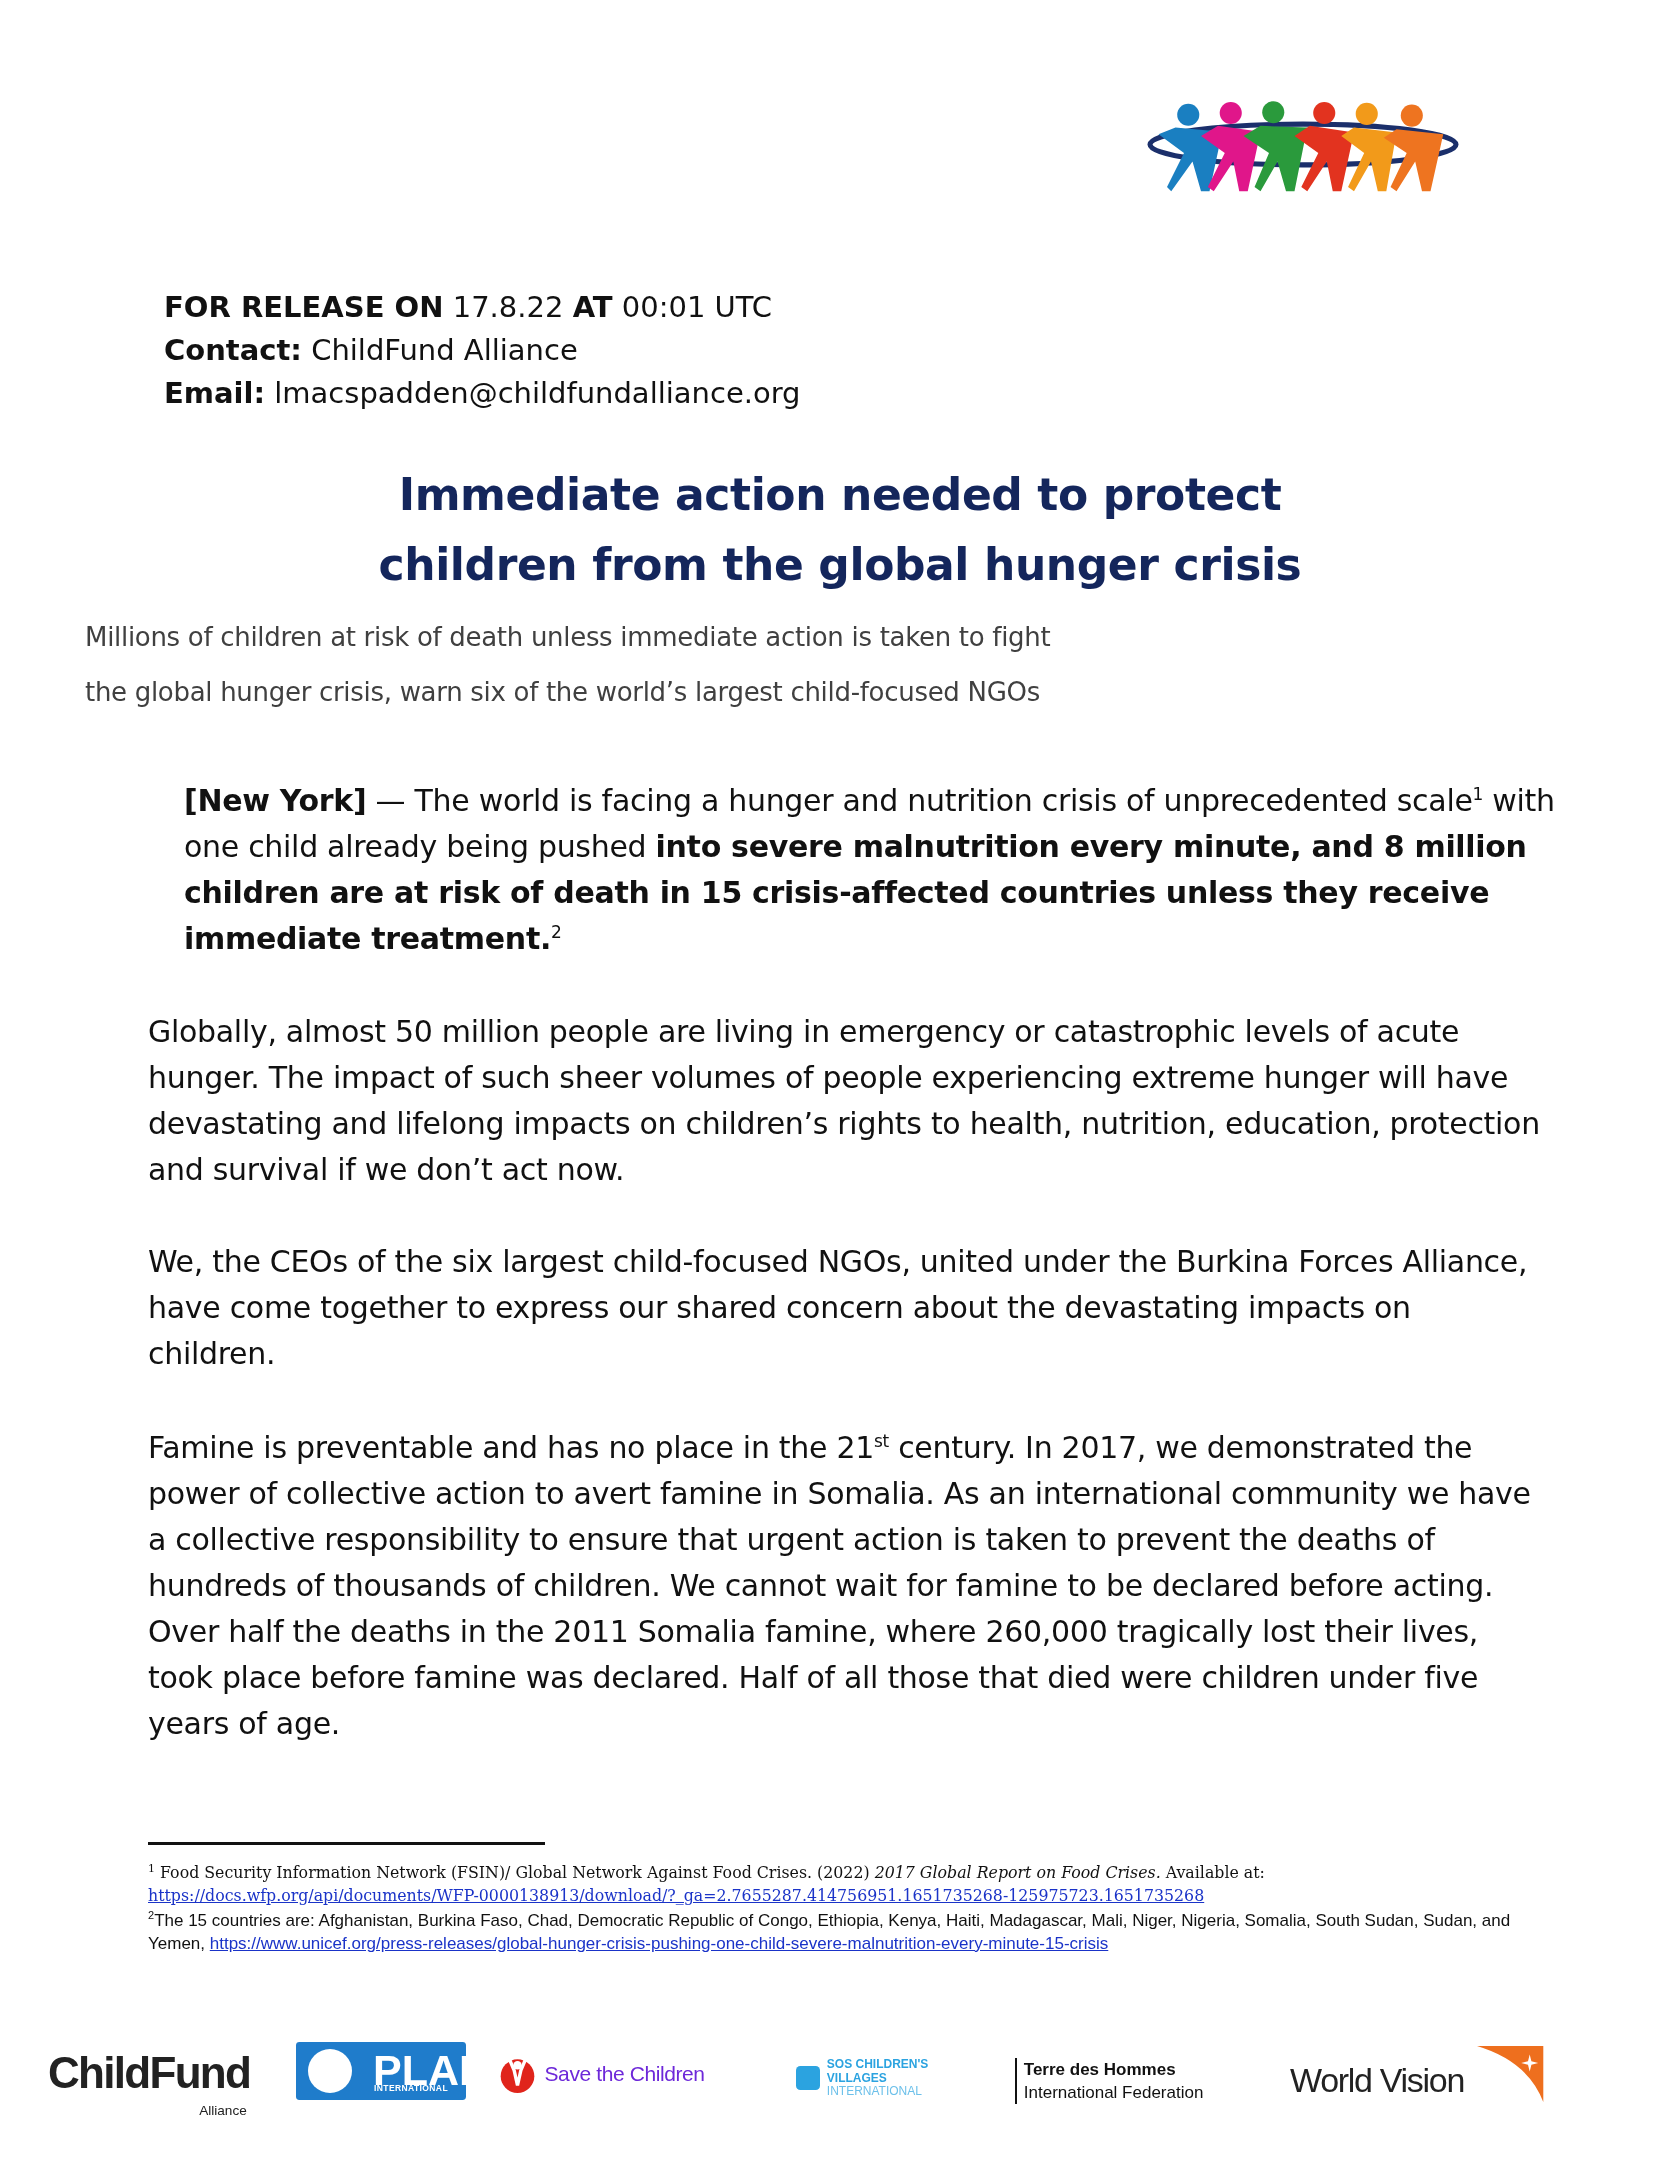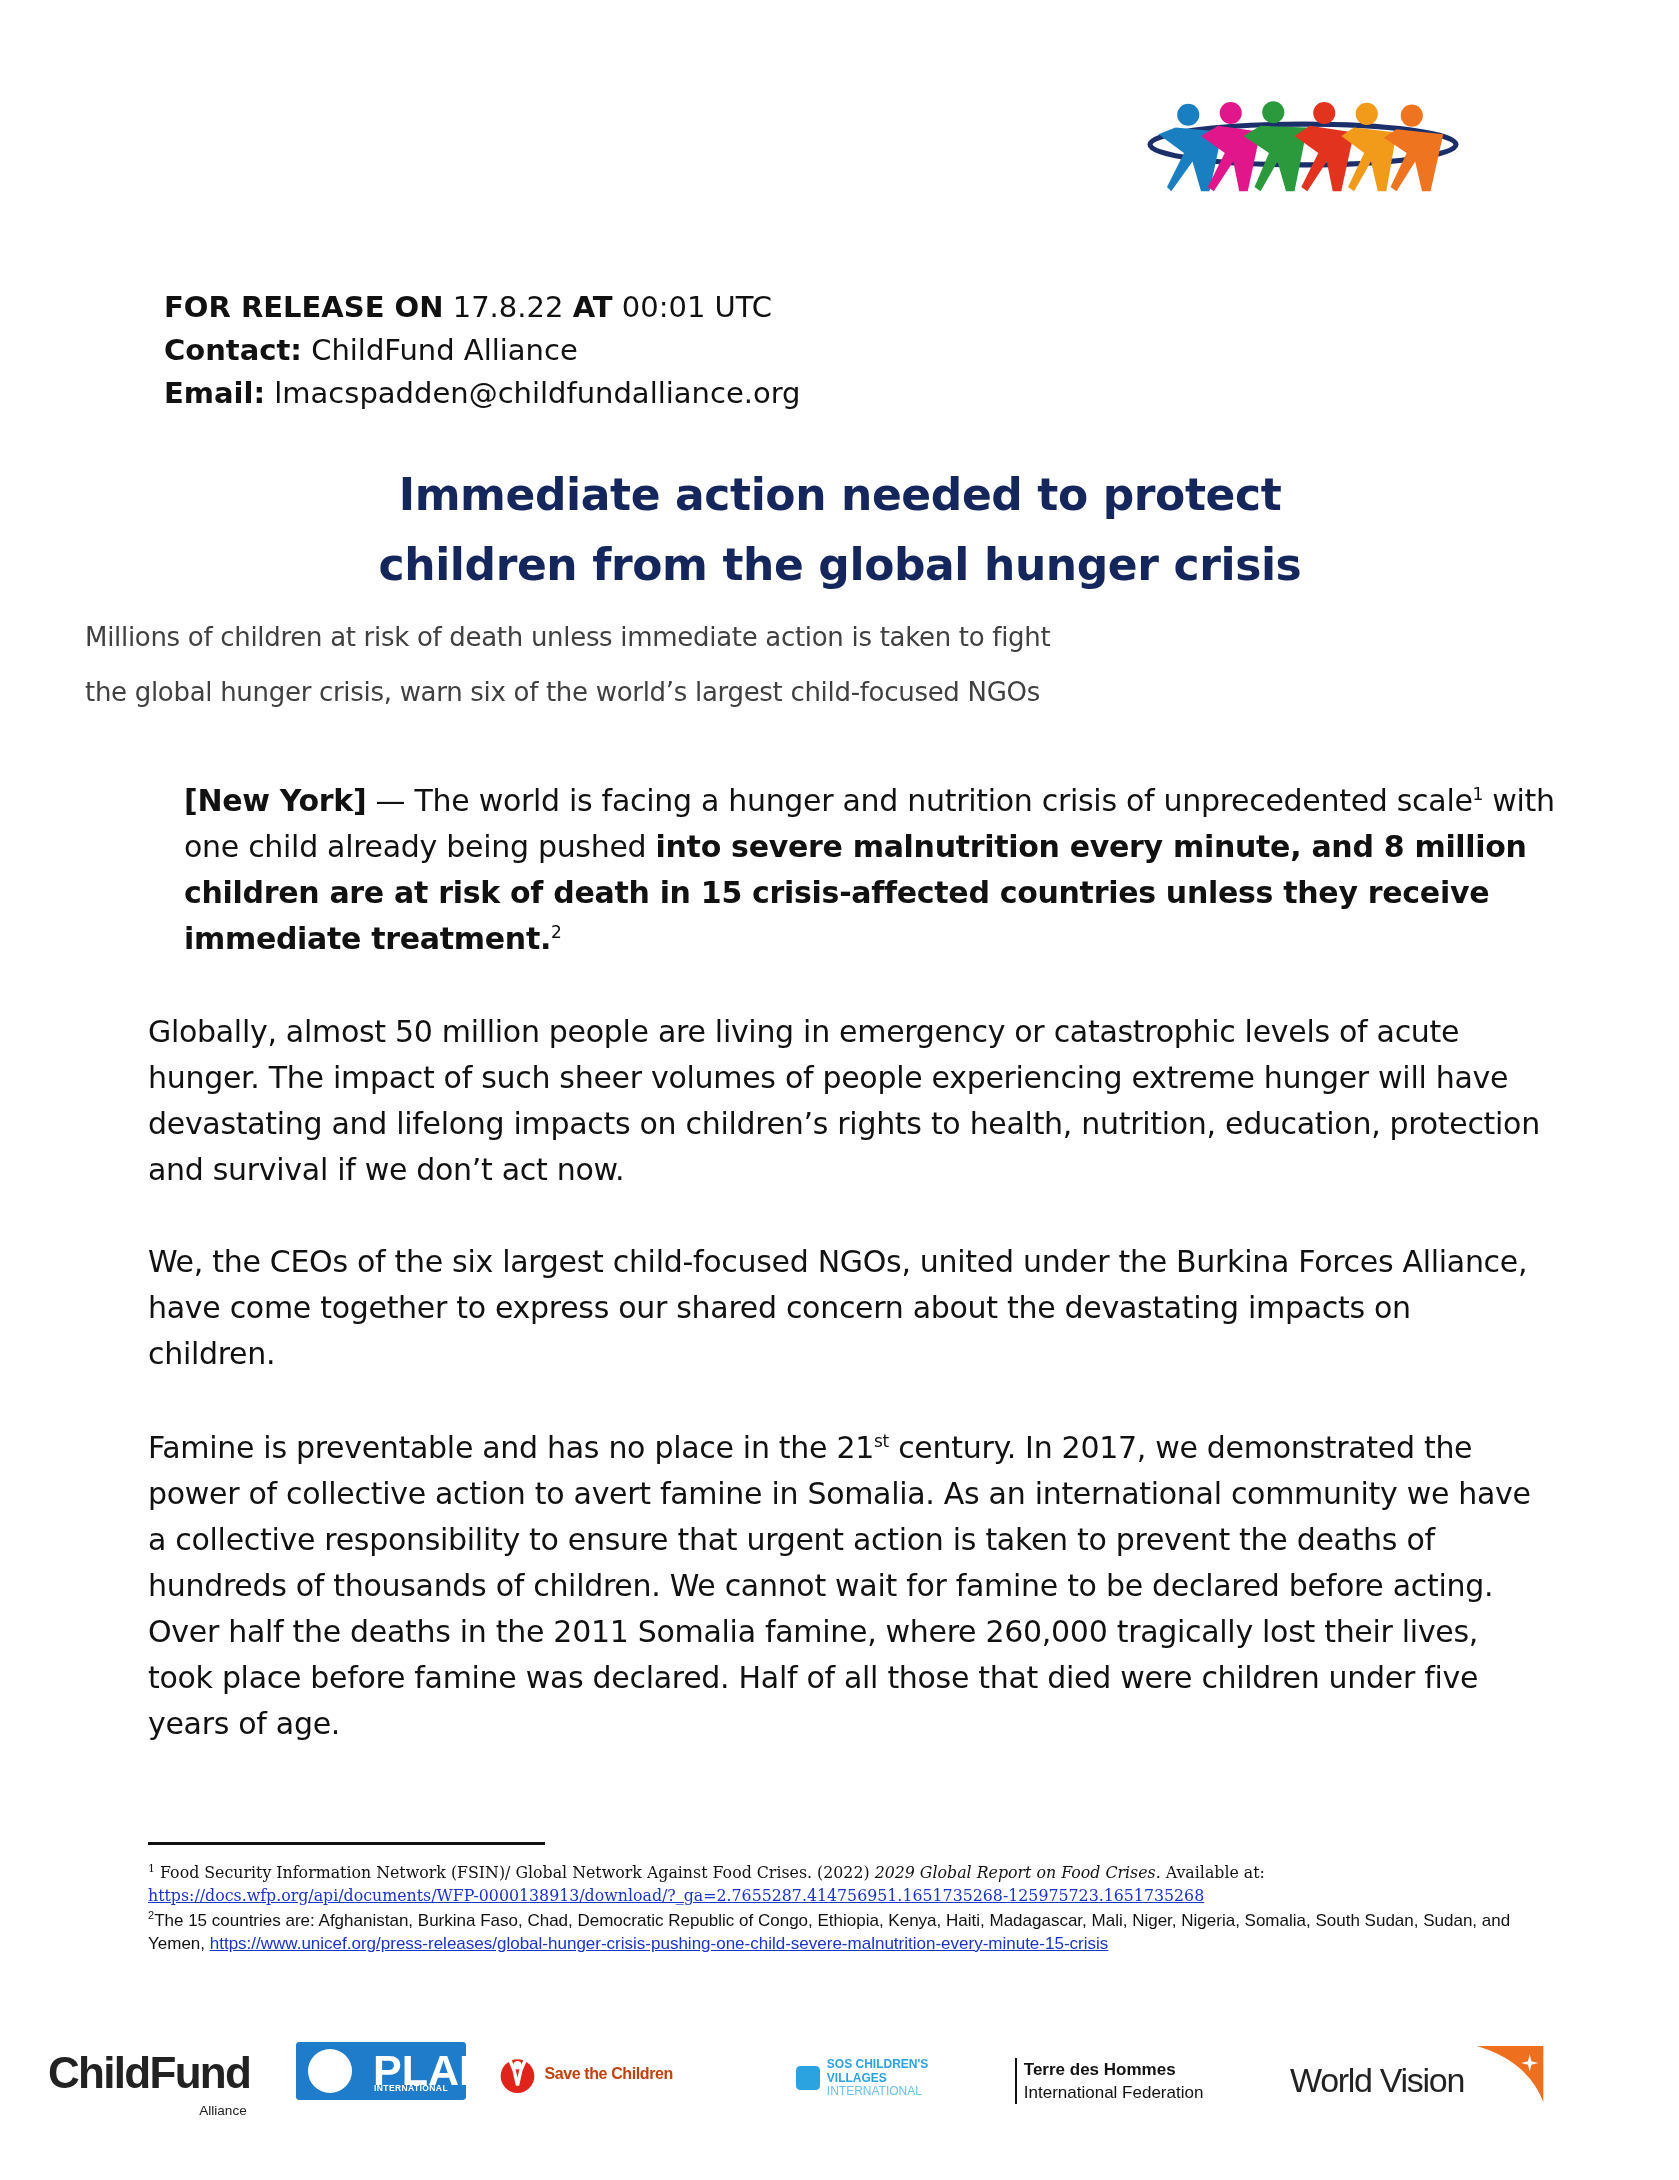--- a/index.html
+++ b/index.html
@@ -35,21 +35,21 @@
   .logos { left: 12px; top: 2027px; width: 1651px; height: 111px; }
   .logo { position: absolute; display: flex; align-items: center; }
   #logo-childfund { left: 36px; top: 21px; }
   .cf-text { font-family: "Liberation Sans", sans-serif; font-size: 44px; font-weight: bold; color: #222; letter-spacing: -1.7px; }
   .cf-sub { position: absolute; right: 3.4px; top: 55px; font-size: 13.6px; color: #222; font-family: "Liberation Sans", sans-serif; }
   #logo-plan { left: 284px; top: 15.3px; width: 170px; height: 58px; background: #1f7ccb; border-radius: 3.4px; color: #fff; }
   .plan-main { position: absolute; left: 77px; top: 3.4px; font-family: "Liberation Sans", sans-serif; font-weight: bold; font-size: 43px; }
   .plan-sub { position: absolute; left: 78px; top: 41px; font-family: "Liberation Sans", sans-serif; font-weight: bold; font-size: 8.5px; letter-spacing: 0.4px; }
   .plan-circle { position: absolute; left: 12px; top: 6.8px; width: 44px; height: 44px; border-radius: 50%; background: #fff; }
   #logo-stc { left: 487px; top: 25.6px; }
-  .stc-text { font-family: "Liberation Sans", sans-serif; font-weight: bold; font-size: 16px; color: #c2410c; margin-left: 8.5px; letter-spacing: -0.4px; }
+  .stc-text { font-family: "Liberation Sans", sans-serif; font-weight: normal; font-size: 21px; color: #6d28d9; margin-left: 8.5px; letter-spacing: -0.4px; }
   #logo-sos { left: 784px; top: 31px; }
   .sos-box { width: 24px; height: 24px; background: #2ba3e0; border-radius: 4.3px; }
   .sos-text { margin-left: 6.8px; font-family: "Liberation Sans", sans-serif; font-size: 12px; line-height: 13.6px; color: #2ba3e0; font-weight: bold; }
   .sos-text .light { font-weight: normal; color: #6cc0ea; }
   #logo-tdh { left: 1003px; top: 31px; border-left: 2.6px solid #111; padding-left: 6.8px; }
   .tdh-text { font-family: "Liberation Sans", sans-serif; font-size: 17px; line-height: 23px; color: #111; }
   .tdh-text b { font-weight: bold; }
   #logo-wv { left: 1278px; top: 17px; width: 264px; height: 60px; }
   .wv-text { position: absolute; left: 0; top: 17px; font-family: "Liberation Sans", sans-serif; font-size: 34px; color: #222; letter-spacing: -1.3px; }
 </style>
@@ -111,21 +111,21 @@
 
 <div id="para-3" class="abs body">We, the CEOs of the six largest child-focused NGOs, united under the Burkina Forces Alliance, have come together to express our shared concern about the devastating impacts on children.</div>
 
 <div id="para-4" class="abs body">
   <span>Famine is preventable and has no place in the 21</span><sup>st</sup><span> century. In 2017, we demonstrated the power of collective action to avert famine in Somalia. As an international community we have a collective responsibility to ensure that urgent action is taken to prevent the deaths of hundreds of thousands of children. We cannot wait for famine to be declared before acting. Over half the deaths in the 2011 Somalia famine, where 260,000 tragically lost their lives, took place before famine was declared. Half of all those that died were children under five years of age.</span>
 </div>
 
 <div id="footnote-rule" class="abs"></div>
 
 <div id="fn-1" class="abs fn">
-  <sup>1</sup><span> Food Security Information Network (FSIN)/ Global Network Against Food Crises. (2022) </span><i>2029 Global Report on Food Crises.</i><span> Available at:</span><br>
+  <sup>1</sup><span> Food Security Information Network (FSIN)/ Global Network Against Food Crises. (2022) </span><i>2017 Global Report on Food Crises.</i><span> Available at:</span><br>
   <a>https://docs.wfp.org/api/documents/WFP-0000138913/download/?_ga=2.7655287.414756951.1651735268-125975723.1651735268</a>
 </div>
 
 <div id="fn-2" class="abs fn">
   <sup>2</sup><span>The 15 countries are: Afghanistan, Burkina Faso, Chad, Democratic Republic of Congo, Ethiopia, Kenya, Haiti, Madagascar, Mali, Niger, Nigeria, Somalia, South Sudan, Sudan, and Yemen, </span><a>https://www.unicef.org/press-releases/global-hunger-crisis-pushing-one-child-severe-malnutrition-every-minute-15-crisis</a>
 </div>
 
 <div class="abs logos">
   <div id="logo-childfund" class="logo" style="position:absolute;">
     <span class="cf-text">ChildFund</span>

